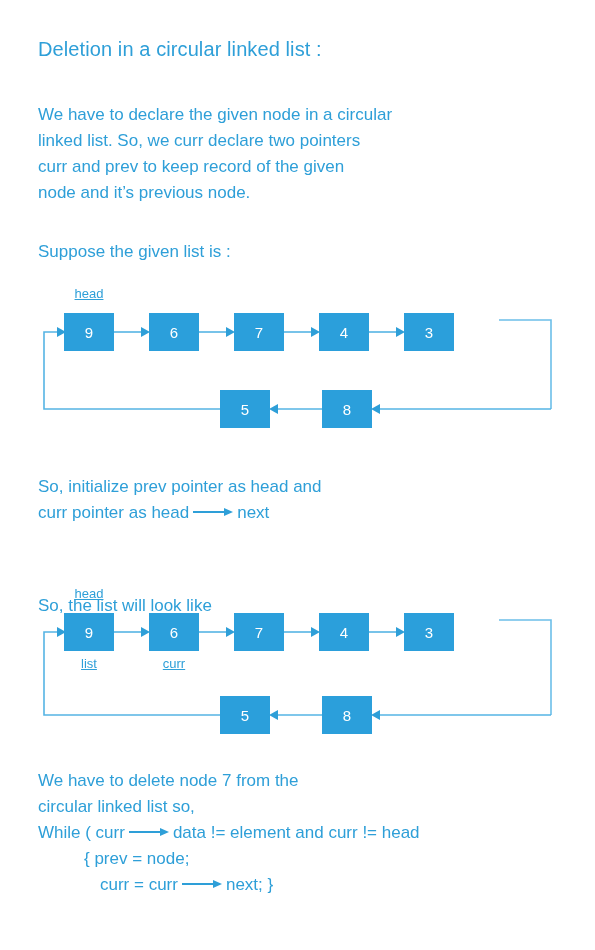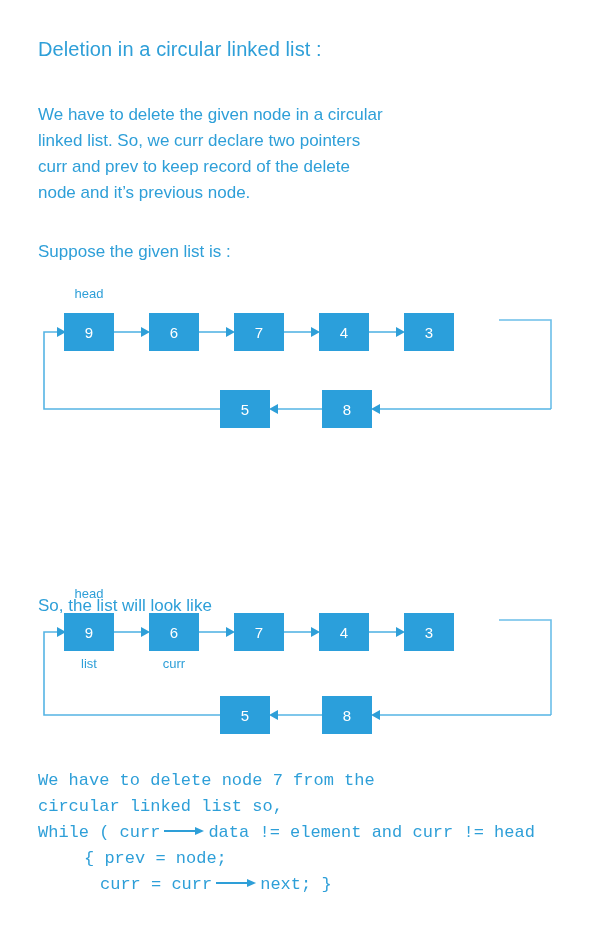--- a/index.html
+++ b/index.html
@@ -34,21 +34,21 @@
     font-size: 17px;
     line-height: 26px;
     color: #2e9fd8;
   }
   .para .ln { white-space: nowrap; display: block; }
 
   .p1 { left: 38px; top: 102px; }
   .p2 { left: 38px; top: 239px; }
   .p3 { left: 38px; top: 474px; }
   .p4 { left: 38px; top: 545px; margin-top: 48px; }
-  .p5 { left: 38px; top: 768px; font-family: Liberation Mono, monospace; }
+  .p5 { left: 38px; top: 768px; }
 
   
   .iarrow {
     display: inline-block;
     position: relative;
     width: 40px;
     height: 10px;
     vertical-align: 1px;
     margin: 0 4px;
   }
@@ -83,33 +83,34 @@
     align-items: center;
     justify-content: center;
   }
   .nlabel {
     position: absolute;
     font-size: 13px;
     color: #2e9fd8;
     text-align: center;
     width: 50px;
     white-space: nowrap;
+    text-decoration: underline;
   }
 </style>
 </head>
 <body>
 
 <div class="page">
 
   <div class="blk title">Deletion in a circular linked list :</div>
 
   <div class="blk para p1">
-    <span class="ln">We have to delete the given node in a circular</span>
+    <span class="ln">We have to declare the given node in a circular</span>
     <span class="ln">linked list. So, we curr declare two pointers</span>
-    <span class="ln">curr and prev to keep record of the delete</span>
+    <span class="ln">curr and prev to keep record of the given</span>
     <span class="ln">node and it’s previous node.</span>
   </div>
 
   <div class="blk para p2">
     <span class="ln">Suppose the given list is :</span>
   </div>
 
   <div class="diagram" id="diagram1" style="top:280px;">
     <svg width="595" height="160">
 
@@ -152,20 +153,26 @@
     <div class="node" style="left:64px;  top:33px;">9</div>
     <div class="node" style="left:149px; top:33px;">6</div>
     <div class="node" style="left:234px; top:33px;">7</div>
     <div class="node" style="left:319px; top:33px;">4</div>
     <div class="node" style="left:404px; top:33px;">3</div>
 
     <div class="node" style="left:220px; top:110px;">5</div>
     <div class="node" style="left:322px; top:110px;">8</div>
   </div>
 
+  <div class="blk para p3">
+    <span class="ln">So, initialize prev pointer as head and</span>
+    <span class="ln">
+      <span>curr pointer as head</span><span class="iarrow"></span><span>next</span>
+    </span>
+  </div>
 
   <div class="blk para p4">
     <span class="ln">So, the list will look like</span>
   </div>
 
   <div class="diagram" id="diagram2" style="top:580px;">
     <svg width="595" height="165">
       <g stroke="#55b4e4" stroke-width="1.6" fill="none">
         <line x1="114" y1="52" x2="141" y2="52"></line>
         <line x1="199" y1="52" x2="226" y2="52"></line>

